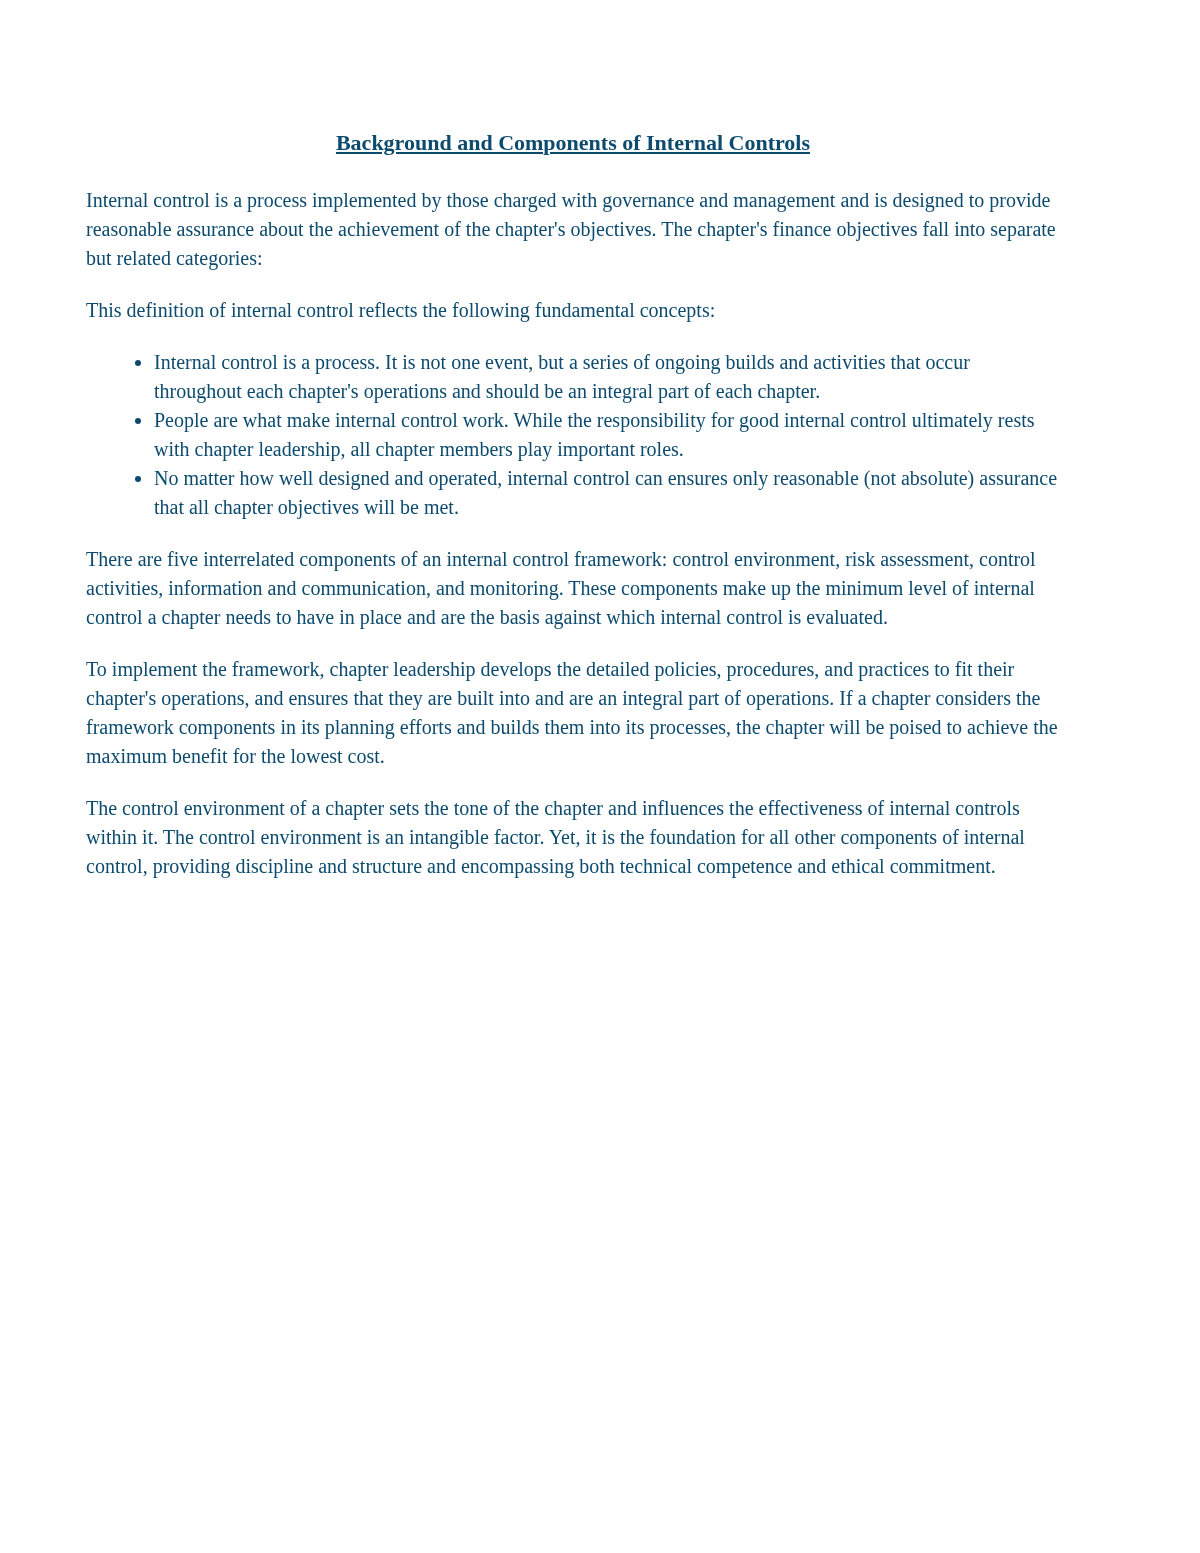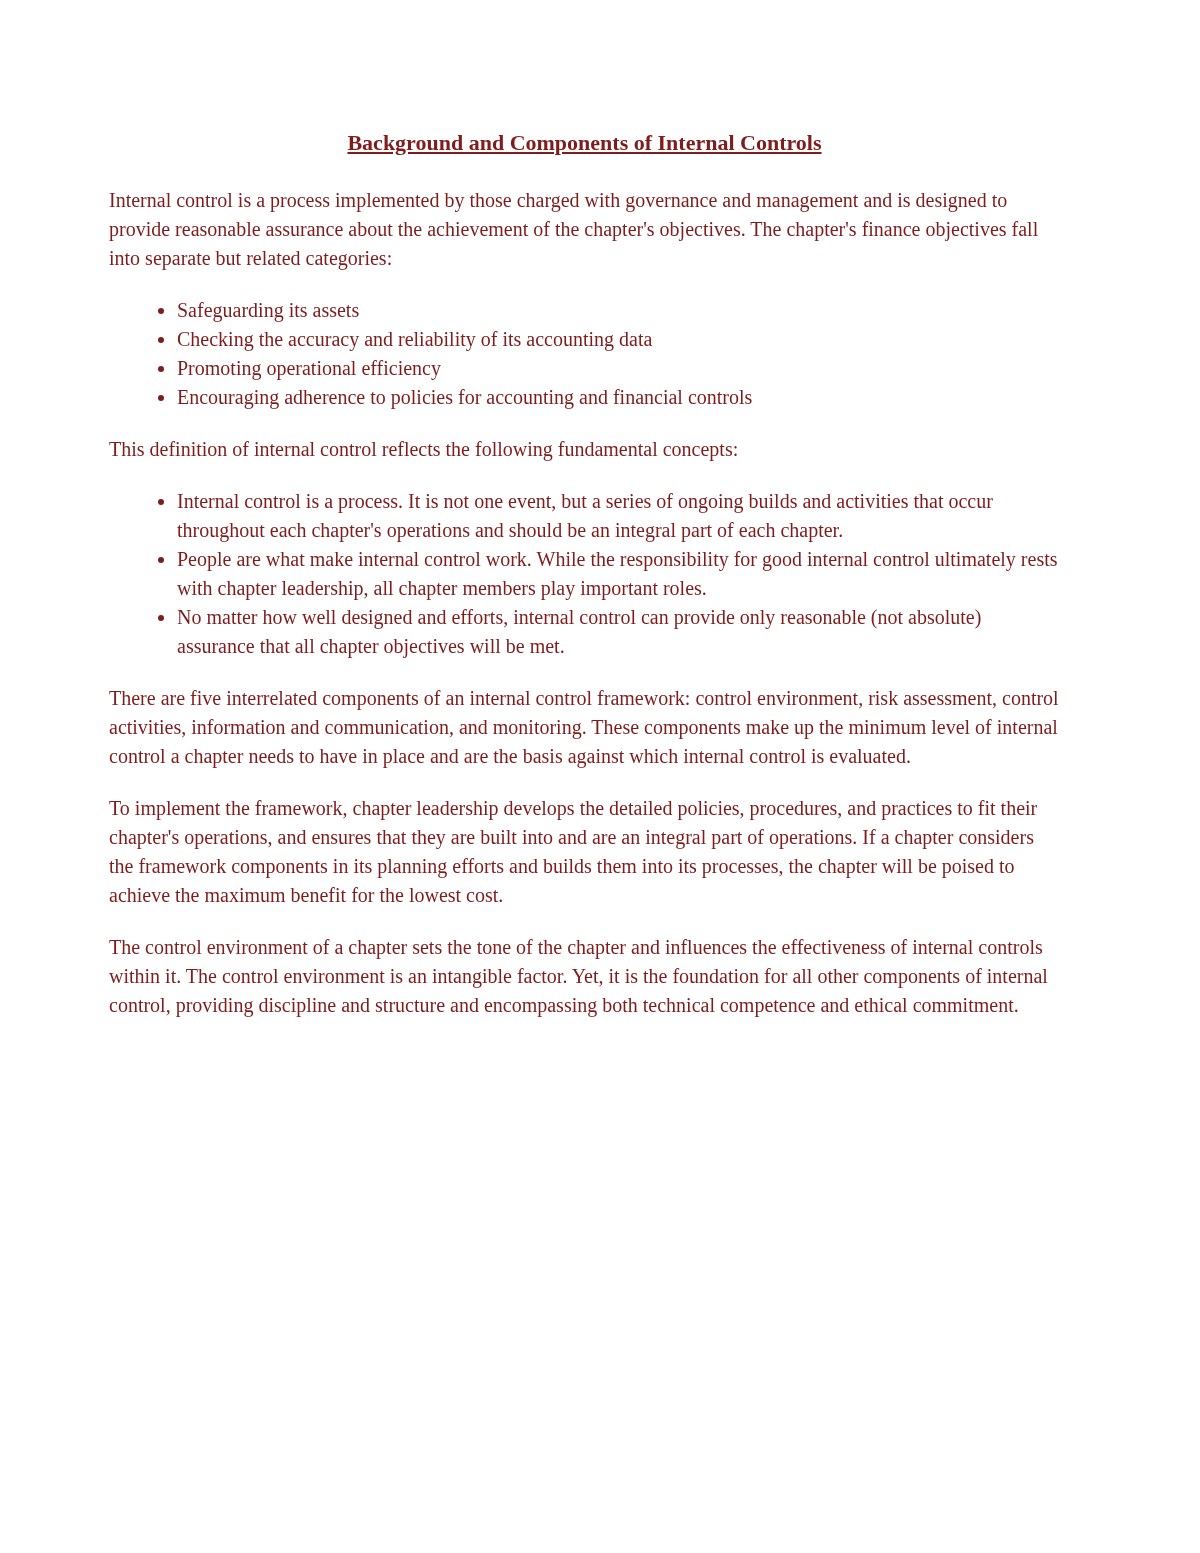--- a/index.html
+++ b/index.html
@@ -5,26 +5,26 @@
   html, body {
     margin: 0;
     padding: 0;
     background: #ffffff;
   }
   .page {
     position: relative;
     width: 1200px;
     height: 1553px;
     background: #ffffff;
-    color: #7f1d1d;
+    color: #0c4a6e;
     font-family: "Liberation Serif", "DejaVu Serif", serif;
     font-size: 20px;
     line-height: 29px;
     box-sizing: border-box;
-    padding: 128px 140px 0 109px;
+    padding: 128px 140px 0 86px;
     overflow: hidden;
   }
   .doc-title {
     text-align: center;
     font-weight: bold;
     font-size: 22px;
     text-decoration: underline;
     margin: 0 0 28px 0;
     line-height: 30px;
   }
@@ -49,33 +49,27 @@
 </style>
 </head>
 <body>
 
 <div class="page">
 
   <h1 class="doc-title">Background and Components of Internal Controls</h1>
 
   <p class="para">Internal control is a process implemented by those charged with governance and management and is designed to provide reasonable assurance about the achievement of the chapter's objectives. The chapter's finance objectives fall into separate but related categories:</p>
 
-  <ul class="bullet-list">
-    <li>Safeguarding its assets</li>
-    <li>Checking the accuracy and reliability of its accounting data</li>
-    <li>Promoting operational efficiency</li>
-    <li>Encouraging adherence to policies for accounting and financial controls</li>
-  </ul>
 
   <p class="para">This definition of internal control reflects the following fundamental concepts:</p>
 
   <ul class="bullet-list">
     <li>Internal control is a process. It is not one event, but a series of ongoing builds and activities that occur throughout each chapter's operations and should be an integral part of each chapter.</li>
     <li>People are what make internal control work. While the responsibility for good internal control ultimately rests with chapter leadership, all chapter members play important roles.</li>
-    <li>No matter how well designed and efforts, internal control can provide only reasonable (not absolute) assurance that all chapter objectives will be met.</li>
+    <li>No matter how well designed and operated, internal control can ensures only reasonable (not absolute) assurance that all chapter objectives will be met.</li>
   </ul>
 
 
   <p class="para">There are five interrelated components of an internal control framework: control environment, risk assessment, control activities, information and communication, and monitoring. These components make up the minimum level of internal control a chapter needs to have in place and are the basis against which internal control is evaluated.</p>
 
   <p class="para">To implement the framework, chapter leadership develops the detailed policies, procedures, and practices to fit their chapter's operations, and ensures that they are built into and are an integral part of operations. If a chapter considers the framework components in its planning efforts and builds them into its processes, the chapter will be poised to achieve the maximum benefit for the lowest cost.</p>
 
 
   <p class="para">The control environment of a chapter sets the tone of the chapter and influences the effectiveness of internal controls within it. The control environment is an intangible factor. Yet, it is the foundation for all other components of internal control, providing discipline and structure and encompassing both technical competence and ethical commitment.</p>
 

